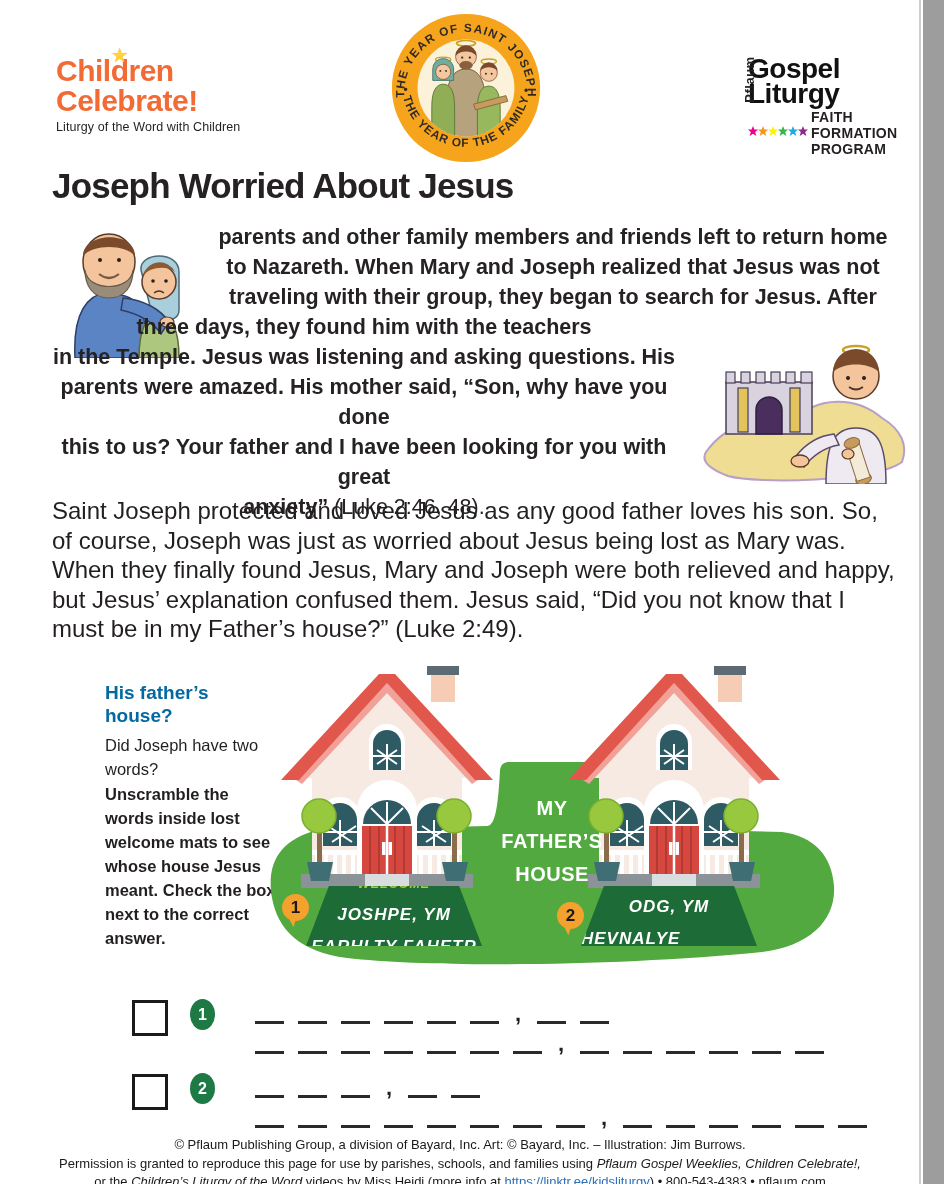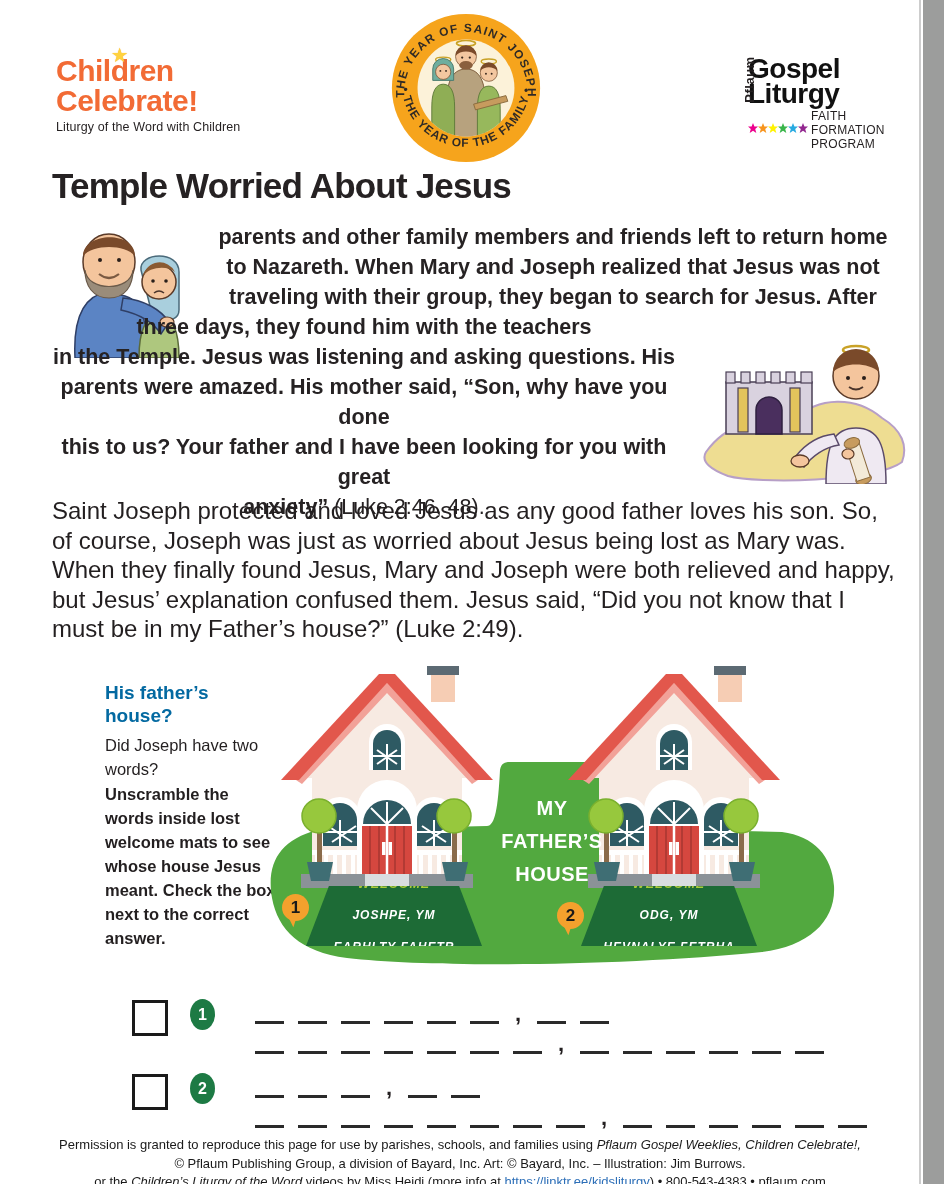--- a/index.html
+++ b/index.html
@@ -10,21 +10,21 @@
   
   .brand{position:absolute;left:56px;top:56px;width:240px;}
   .brand-line{font-weight:bold;font-size:30px;line-height:30px;letter-spacing:-0.5px;color:#f26b35;position:relative;}
   .brand-star{position:absolute;left:56px;top:-15px;font-size:17px;color:#ffd23f;text-shadow:0 0 1px #f2a935;}
   .brand-tag{font-size:12.5px;color:#231f20;margin-top:4px;letter-spacing:0.1px;}
   .badge{position:absolute;left:390px;top:12px;width:152px;height:152px;}
   .publisher{position:absolute;left:734px;top:56px;width:170px;}
   .pub-vert{position:absolute;left:-8px;top:16px;font-size:13px;font-weight:bold;transform:rotate(-90deg);transform-origin:center;letter-spacing:0.5px;}
   .pub-big{font-size:28px;font-weight:bold;line-height:25px;letter-spacing:-0.5px;margin-left:14px;color:#111;}
   .pub-sub{margin-left:14px;margin-top:3px;display:flex;align-items:center;gap:3px;}
-  .pub-sub-text{font-size:12px;font-weight:normal;letter-spacing:0.3px;color:#231f20;}
+  .pub-sub-text{font-size:14px;font-weight:bold;letter-spacing:0.3px;color:#231f20;}
   
   .page-title{position:absolute;left:52px;top:166px;font-size:35px;font-weight:bold;letter-spacing:-0.8px;color:#262223;}
   .gospel{position:absolute;left:40px;top:222px;width:866px;font-weight:bold;font-size:21.5px;line-height:30px;color:#262223;text-align:center;}
   .gospel-top{margin-left:160px;}
   .gospel-bottom{margin-right:218px;}
   .gospel .cite{font-weight:normal;}
   .illus-joseph{position:absolute;left:55px;top:218px;width:150px;height:140px;}
   .illus-temple{position:absolute;left:698px;top:334px;width:212px;height:150px;}
   .para2{position:absolute;left:52px;top:496px;width:848px;font-size:24px;line-height:29.5px;color:#231f20;}
   
@@ -35,21 +35,21 @@
   .art{position:absolute;left:262px;top:658px;width:580px;height:330px;}
   .art svg{position:absolute;left:0;top:0;}
   .center-label{position:absolute;left:496px;top:792px;width:112px;text-align:center;
     font-weight:bold;font-size:20px;line-height:33px;color:#ffffff;white-space:pre-line;letter-spacing:0.5px;}
   .mat{position:absolute;width:176px;height:60px;background:#1d6b36;
     clip-path:polygon(13% 0%,87% 0%,100% 100%,0% 100%);
     display:flex;flex-direction:column;align-items:center;justify-content:center;gap:16px;}
   .mat1{left:306px;top:886px;}
   .mat2{left:581px;top:886px;}
   .mat .w{color:#aacb3a;font-size:12.5px;font-weight:bold;font-style:italic;letter-spacing:1px;line-height:14px;}
-  .mat .l{color:#ffffff;font-size:12px;font-weight:bold;font-style:italic;letter-spacing:1px;line-height:16px;}
+  .mat .l{color:#ffffff;font-size:17px;font-weight:bold;font-style:italic;letter-spacing:1px;line-height:16px;}
   .bubble{position:absolute;width:27px;height:27px;border-radius:50%;background:#f4a12d;
     display:flex;align-items:center;justify-content:center;font-weight:bold;font-size:17px;color:#1a1a1a;}
   .bubble:after{content:"";position:absolute;bottom:-5px;left:4px;width:0;height:0;
     border-left:9px solid transparent;border-top:9px solid #f4a12d;transform:rotate(18deg);}
   .bubble1{left:282px;top:894px;}
   .bubble2{left:557px;top:902px;}
   
   .answers{position:absolute;left:132px;top:994px;width:800px;}
   .ans-item{display:flex;align-items:flex-start;margin-bottom:14px;}
   .checkbox{width:30px;height:30px;border:3px solid #1a1a1a;background:#fff;margin-top:6px;flex:0 0 auto;}
@@ -132,21 +132,21 @@
           <path d="M15 0 l1.4 3.4 3.6 0.2 -2.8 2.4 1.1 4 -3.3 -2.2 -3.3 2.2 1.1 -4 -2.8 -2.4 3.6 -0.2 Z" fill="#f7941d"></path>
           <path d="M25 0 l1.4 3.4 3.6 0.2 -2.8 2.4 1.1 4 -3.3 -2.2 -3.3 2.2 1.1 -4 -2.8 -2.4 3.6 -0.2 Z" fill="#fff200"></path>
           <path d="M35 0 l1.4 3.4 3.6 0.2 -2.8 2.4 1.1 4 -3.3 -2.2 -3.3 2.2 1.1 -4 -2.8 -2.4 3.6 -0.2 Z" fill="#39b54a"></path>
           <path d="M45 0 l1.4 3.4 3.6 0.2 -2.8 2.4 1.1 4 -3.3 -2.2 -3.3 2.2 1.1 -4 -2.8 -2.4 3.6 -0.2 Z" fill="#27aae1"></path>
           <path d="M55 0 l1.4 3.4 3.6 0.2 -2.8 2.4 1.1 4 -3.3 -2.2 -3.3 2.2 1.1 -4 -2.8 -2.4 3.6 -0.2 Z" fill="#92278f"></path>
         </svg></span>
     <span class="pub-sub-text">FAITH FORMATION PROGRAM</span>
   </div>
 </div>
 
-<div class="page-title">Temple Worried About Jesus</div>
+<div class="page-title">Joseph Worried About Jesus</div>
 
 <svg class="illus-joseph" viewBox="0 0 150 140">
   <path d="M20,140 C18,100 28,78 52,74 L70,78 C86,82 92,98 92,140 Z" fill="#5b84c4" stroke="#2f3f66" stroke-width="1.5"></path>
   <path d="M84,140 C84,112 90,98 104,98 C118,98 124,112 124,140 Z" fill="#aec77e" stroke="#5a6a3a" stroke-width="1.5"></path>
   <path d="M86,52 C84,34 124,32 124,54 L124,92 C124,101 114,104 108,100 L96,92 Z" fill="#a9cfdd" stroke="#4a6a7a" stroke-width="1.5"></path>
   <circle cx="104" cy="64" r="17" fill="#f4c59d" stroke="#5a3a28" stroke-width="1.5"></circle>
   <path d="M88,58 a17,17 0 0 1 32,-4 c-8,-7 -26,-5 -32,4 z" fill="#8a5a32"></path>
   <circle cx="98" cy="63" r="1.8" fill="#2a1f1a"></circle>
     <circle cx="111" cy="63" r="1.8" fill="#2a1f1a"></circle>
   <path d="M99,75 q5,-4 10,0" fill="none" stroke="#4a342a" stroke-width="1.6"></path>
@@ -355,22 +355,22 @@
           <span class="blank"></span>
           <span class="blank"></span>
           <span class="blank"></span>
           <span class="blank"></span>
         </div>
     </div>
   </div>
 </div>
 
 <div class="footer">
+  <div>© Pflaum Publishing Group, a division of Bayard, Inc. Art: © Bayard, Inc. – Illustration: Jim Burrows.</div>
   <div>
     <span>Permission is granted to reproduce this page for use by parishes, schools, and families using </span><span class="it">Pflaum Gospel Weeklies, Children Celebrate!,</span>
   </div>
-  <div>© Pflaum Publishing Group, a division of Bayard, Inc. Art: © Bayard, Inc. – Illustration: Jim Burrows.</div>
   <div>
     <span>or the </span><span class="it">Children’s Liturgy of the Word</span><span> videos by Miss Heidi (more info at </span><a href="#">https://linktr.ee/kidsliturgy</a><span>) • 800-543-4383 • pflaum.com</span>
   </div>
 </div>
 
 <div class="scroll-strip"></div>
 
 </body></html>

